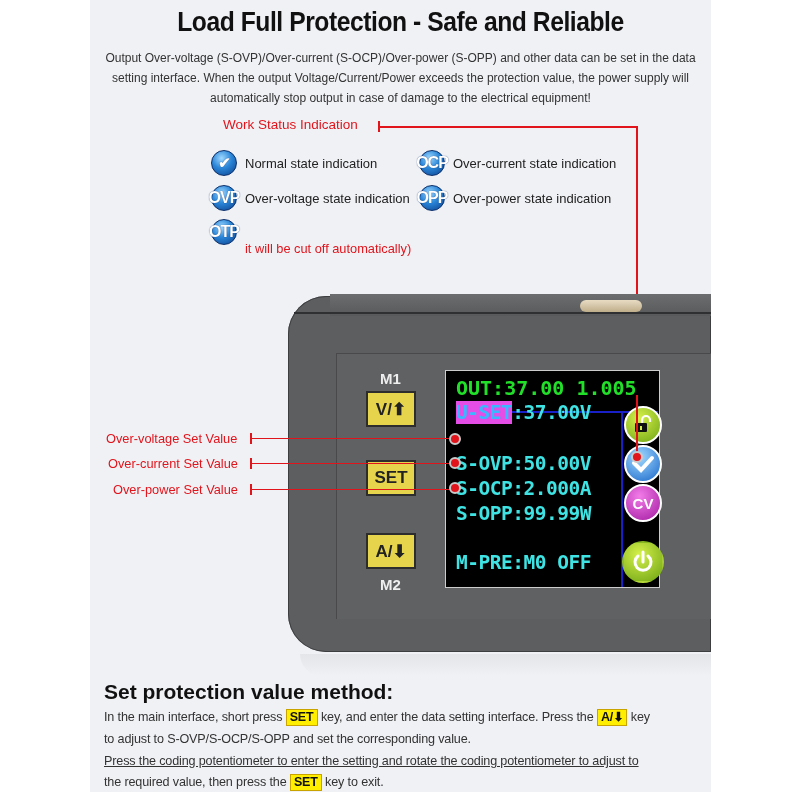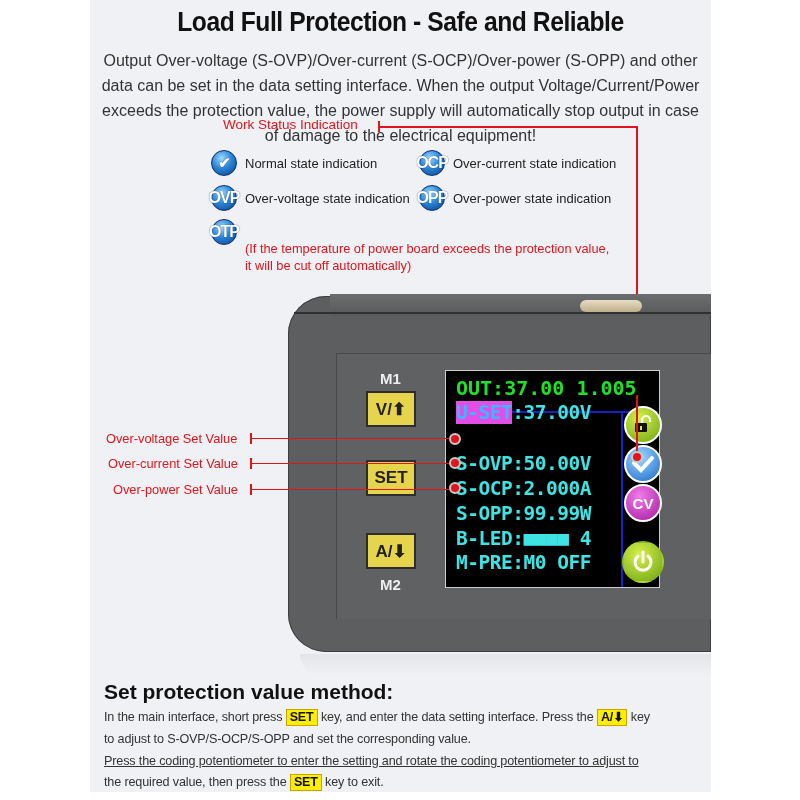--- a/index.html
+++ b/index.html
@@ -12,21 +12,21 @@
   }
 
   .title {
     position: absolute; left: 90px; top: 6px; width: 621px; text-align: center;
     font-family: "Liberation Sans", sans-serif; font-weight: bold;
     font-size: 28px; color: #111; letter-spacing: -0.5px;
     transform: scaleX(0.88); transform-origin: center;
   }
   .intro {
     position: absolute; left: 96px; top: 48px; width: 609px; text-align: center;
-    font-size: 16px; line-height: 25px; color: #333;
+    font-size: 12px; line-height: 20px; color: #333;
   }
 
   .red { color: #e1141c; }
   .ws-title {
     position: absolute; left: 223px; top: 117px; font-size: 13.5px;
   }
   .leader { position: absolute; background: #e1141c; }
 
   .status-item { position: absolute; display: flex; align-items: center; font-size: 13px; color: #222; }
   .sicon {
@@ -143,21 +143,20 @@
   <span>Over-voltage state indication</span>
 </div>
 <div class="status-item" style="left:419px; top:185px;">
   <span class="sicon">OPP</span>
   <span>Over-power state indication</span>
 </div>
 <div class="status-item" style="left:211px; top:219px;">
   <span class="sicon">OTP</span>
 </div>
 <div class="otp-note red">
-  <div>(If the temperature of power board exceeds the protection value,</div>
   <div>it will be cut off automatically)</div>
 </div>
 
 <div class="device-reflect"></div>
 <div class="device"></div>
 <div class="device-top"></div>
 <div class="device-top-bar"></div>
 <div class="knob-stub"></div>
 <div class="bezel"></div>
 
@@ -169,21 +168,20 @@
 
 <div class="screen">
   <div class="out-line">OUT:37.00 1.005</div>
   <div class="hline"></div>
   <div class="vline"></div>
 
   <div class="row" style="top:30px;"><span class="hl">U-SET</span><span>:37.00V</span></div>
   <div class="row" style="top:81px;"><span>S-OVP</span><span>:50.00V</span></div>
   <div class="row" style="top:106px;"><span>S-OCP</span><span>:2.000A</span></div>
   <div class="row" style="top:131px;"><span>S-OPP</span><span>:99.99W</span></div>
-  <div class="row" style="top:156px;"><span>B-LED</span><span>:■■■■ 4</span></div>
   <div class="row" style="top:180px;"><span>M-PRE</span><span>:M0 OFF</span></div>
 
   <div class="ricon lock-i" style="left:178px; top:35px;">
     <svg width="22" height="22" viewBox="0 0 22 22">
         <path d="M10 9 V6 a4 4 0 0 1 8 0 V8" stroke="#fff" stroke-width="2.2" fill="none"></path>
         <rect x="3" y="9" width="12" height="9" fill="#111" rx="1"></rect>
         <rect x="8" y="12" width="2" height="4" fill="#d5f04a"></rect>
       </svg>
   </div>
   <div class="ricon check-i" style="left:178px; top:74px;">

